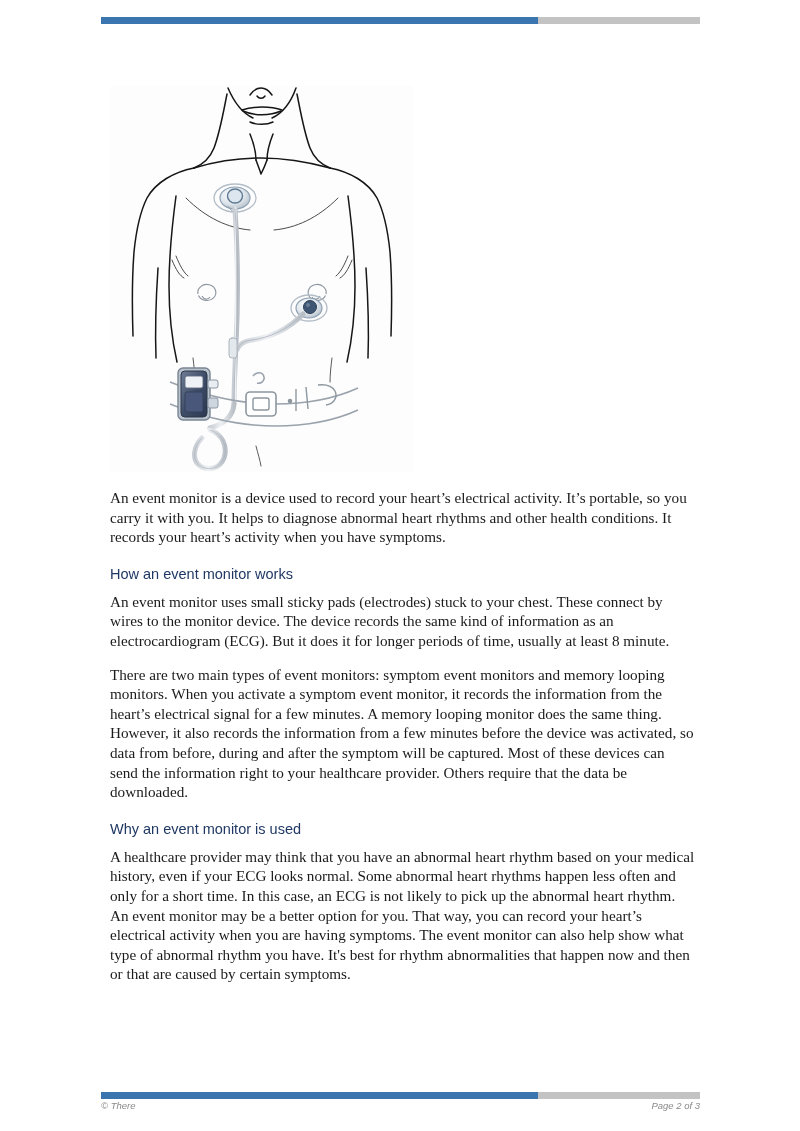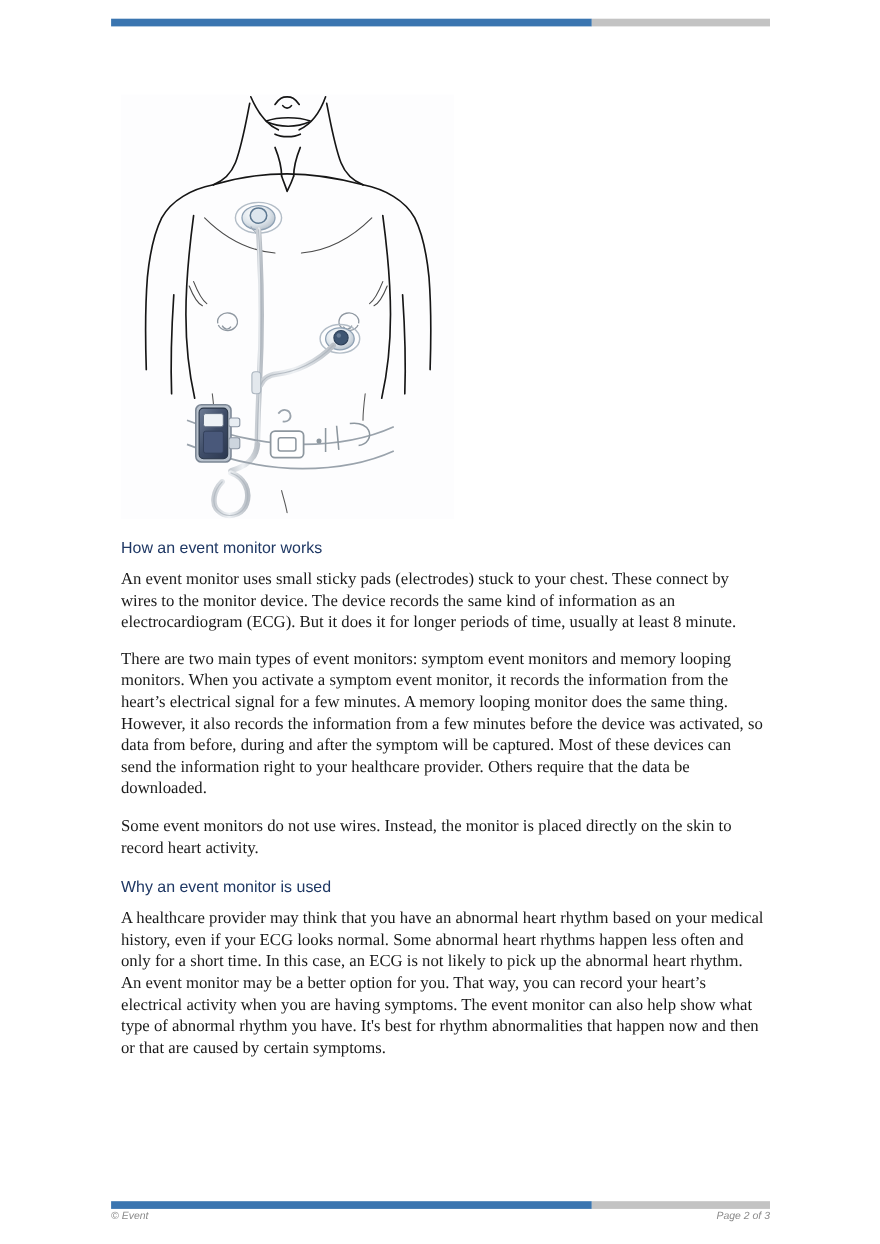--- a/index.html
+++ b/index.html
@@ -223,32 +223,32 @@
         <rect x="68" y="282" width="32" height="52" rx="5" fill="#b9c2cd" stroke="#7b8694" stroke-width="1.4"></rect>
         <rect x="71" y="285" width="26" height="46" rx="4" fill="url(#gDevice)" stroke="#2a3648" stroke-width="1"></rect>
         <rect x="75" y="290" width="18" height="12" rx="2" fill="#eef2f6" stroke="#5d6a80" stroke-width="0.9"></rect>
         <rect x="75" y="306" width="18" height="20" rx="2" fill="#49587a" stroke="#33405a" stroke-width="0.9"></rect>
         <rect x="98" y="294" width="10" height="8" rx="2" fill="#e8edf2" stroke="#8b95a3" stroke-width="1"></rect>
         <rect x="98" y="312" width="10" height="10" rx="2" fill="#cdd5de" stroke="#8b95a3" stroke-width="1"></rect>
       </g>
     </svg>
   </div>
 
+  <p class="body-text">An event monitor is a device used to record your heart’s electrical activity. It’s portable, so you carry it with you. It helps to diagnose abnormal heart rhythms and other health conditions. It records your heart’s activity when you have symptoms.</p>
 
   <h2 class="section-heading">How an event monitor works</h2>
   <p class="body-text">An event monitor uses small sticky pads (electrodes) stuck to your chest. These connect by wires to the monitor device. The device records the same kind of information as an electrocardiogram (ECG). But it does it for longer periods of time, usually at least 8 minute.</p>
   <p class="body-text">There are two main types of event monitors: symptom event monitors and memory looping monitors. When you activate a symptom event monitor, it records the information from the heart’s electrical signal for a few minutes. A memory looping monitor does the same thing. However, it also records the information from a few minutes before the device was activated, so data from before, during and after the symptom will be captured. Most of these devices can send the information right to your healthcare provider. Others require that the data be downloaded.</p>
-  <p class="body-text">Some event monitors do not use wires. Instead, the monitor is placed directly on the skin to record heart activity.</p>
 
   <h2 class="section-heading spaced-before">Why an event monitor is used</h2>
   <p class="body-text">A healthcare provider may think that you have an abnormal heart rhythm based on your medical history, even if your ECG looks normal. Some abnormal heart rhythms happen less often and only for a short time. In this case, an ECG is not likely to pick up the abnormal heart rhythm. An event monitor may be a better option for you. That way, you can record your heart’s electrical activity when you are having symptoms. The event monitor can also help show what type of abnormal rhythm you have. It's best for rhythm abnormalities that happen now and then or that are caused by certain symptoms.</p>
 
 </div>
 
 <div class="rule bottom">
   <div class="seg-blue" style="width:73%"></div>
   <div class="seg-gray"></div>
 </div>
 
 <div class="footer">
-  <span>© Event</span>
+  <span>© There</span>
   <span>Page 2 of 3</span>
 </div>
 
 </body></html>

